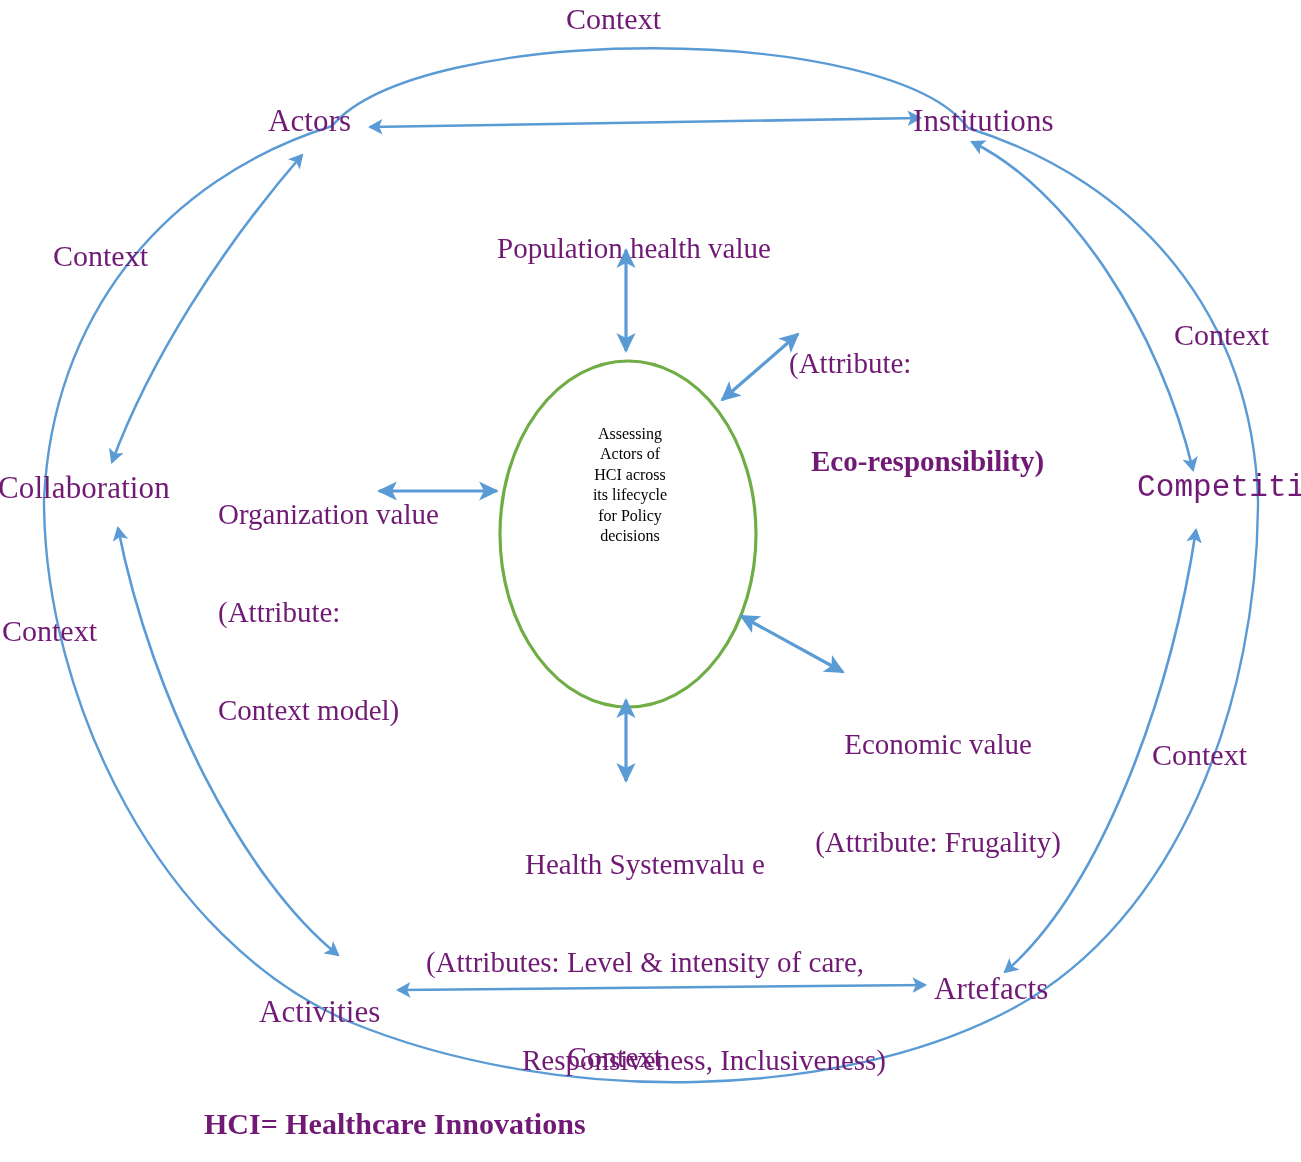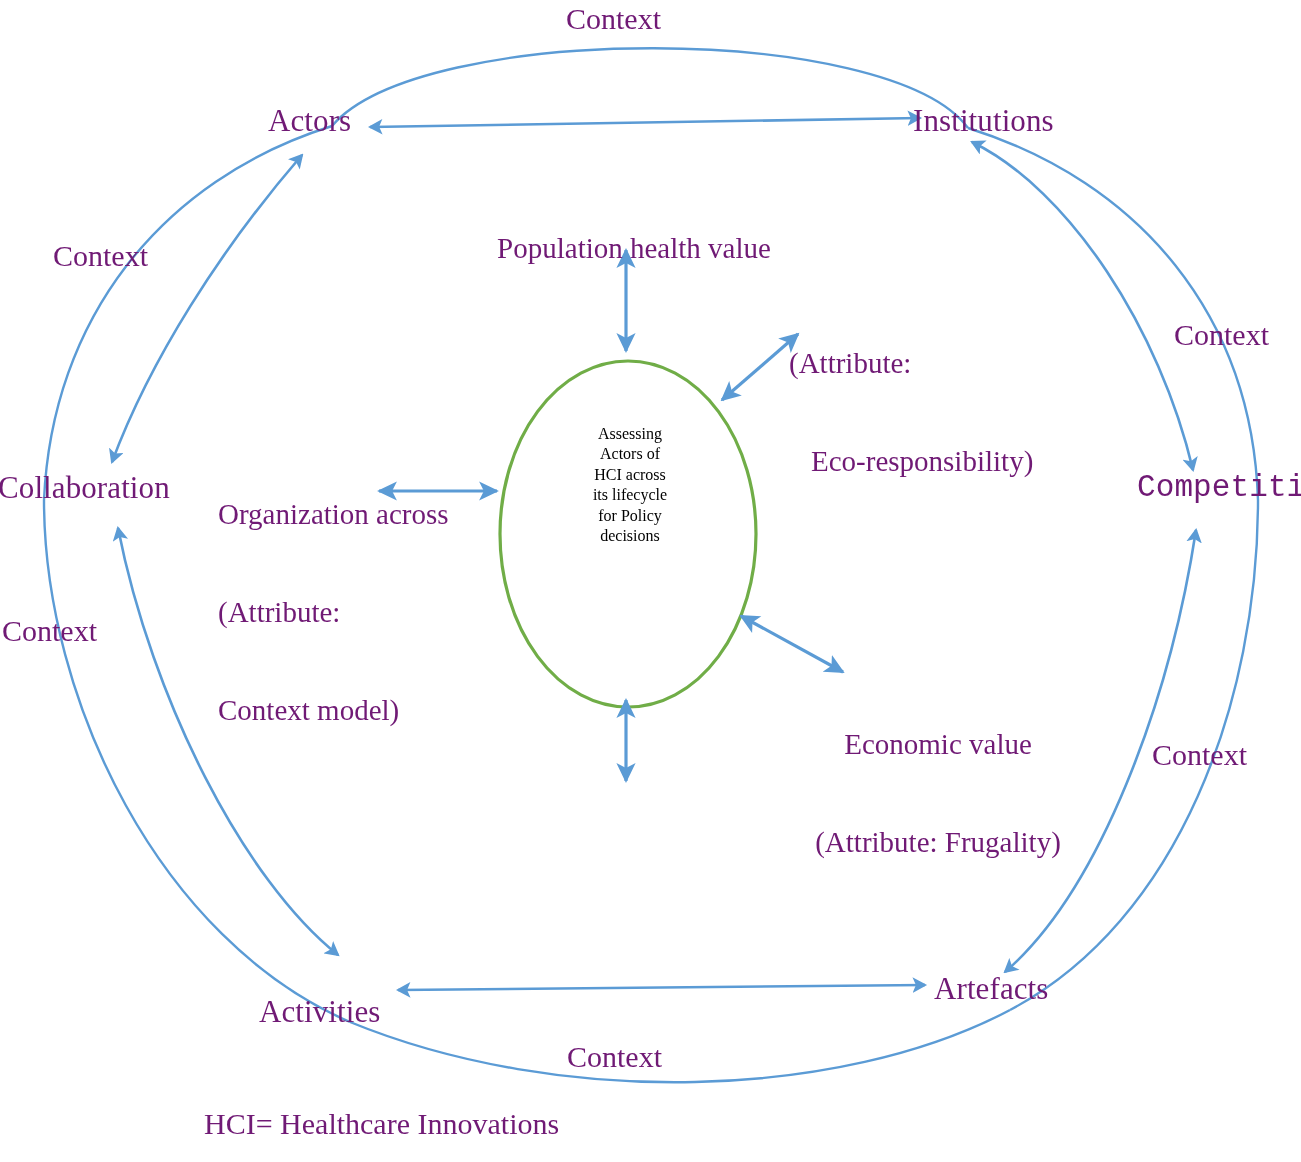--- a/index.html
+++ b/index.html
@@ -163,30 +163,35 @@
   <div class="lbl context" style="left:1152px; top:738px;">Context</div>
 
   <div class="lbl context" style="left:567px; top:1040px;">Context</div>
 
   <div class="lbl value c" style="left:289px; top:166px; width:690px;">
     <div>Population health value</div>
   </div>
 
   <div class="lbl value l" style="left:789px; top:281px;">
     <div>(Attribute:</div>
-    <div style="padding-left:22px;">Eco-responsibility)</div>
+    <div style="padding-left:22px;font-weight:bold;">Eco-responsibility)</div>
   </div>
 
   <div class="lbl value l" style="left:218px; top:432px;">
-    <div>Organization across</div>
+    <div>Organization value</div>
     <div>(Attribute:</div>
     <div>Context model)</div>
   </div>
 
   <div class="lbl value c" style="left:783px; top:662px; width:310px;">
     <div>Economic value</div>
     <div>(Attribute: Frugality)</div>
   </div>
 
+  <div class="lbl value c" style="left:335px; top:782px; width:620px;">
+    <div>Health Systemvalu e</div>
+    <div>(Attributes: Level &amp; intensity of care,</div>
+    <div style="padding-left:118px;">Responsiveness, Inclusiveness)</div>
+  </div>
 
-  <div class="lbl" id="footnote" style="left:204px; top:1107px;">HCI= Healthcare Innovations</div>
+  <div class="lbl" id="footnote" style="left:204px; top:1107px;font-weight:bold;">HCI= Healthcare Innovations</div>
 
 </div>
 
 </body></html>

